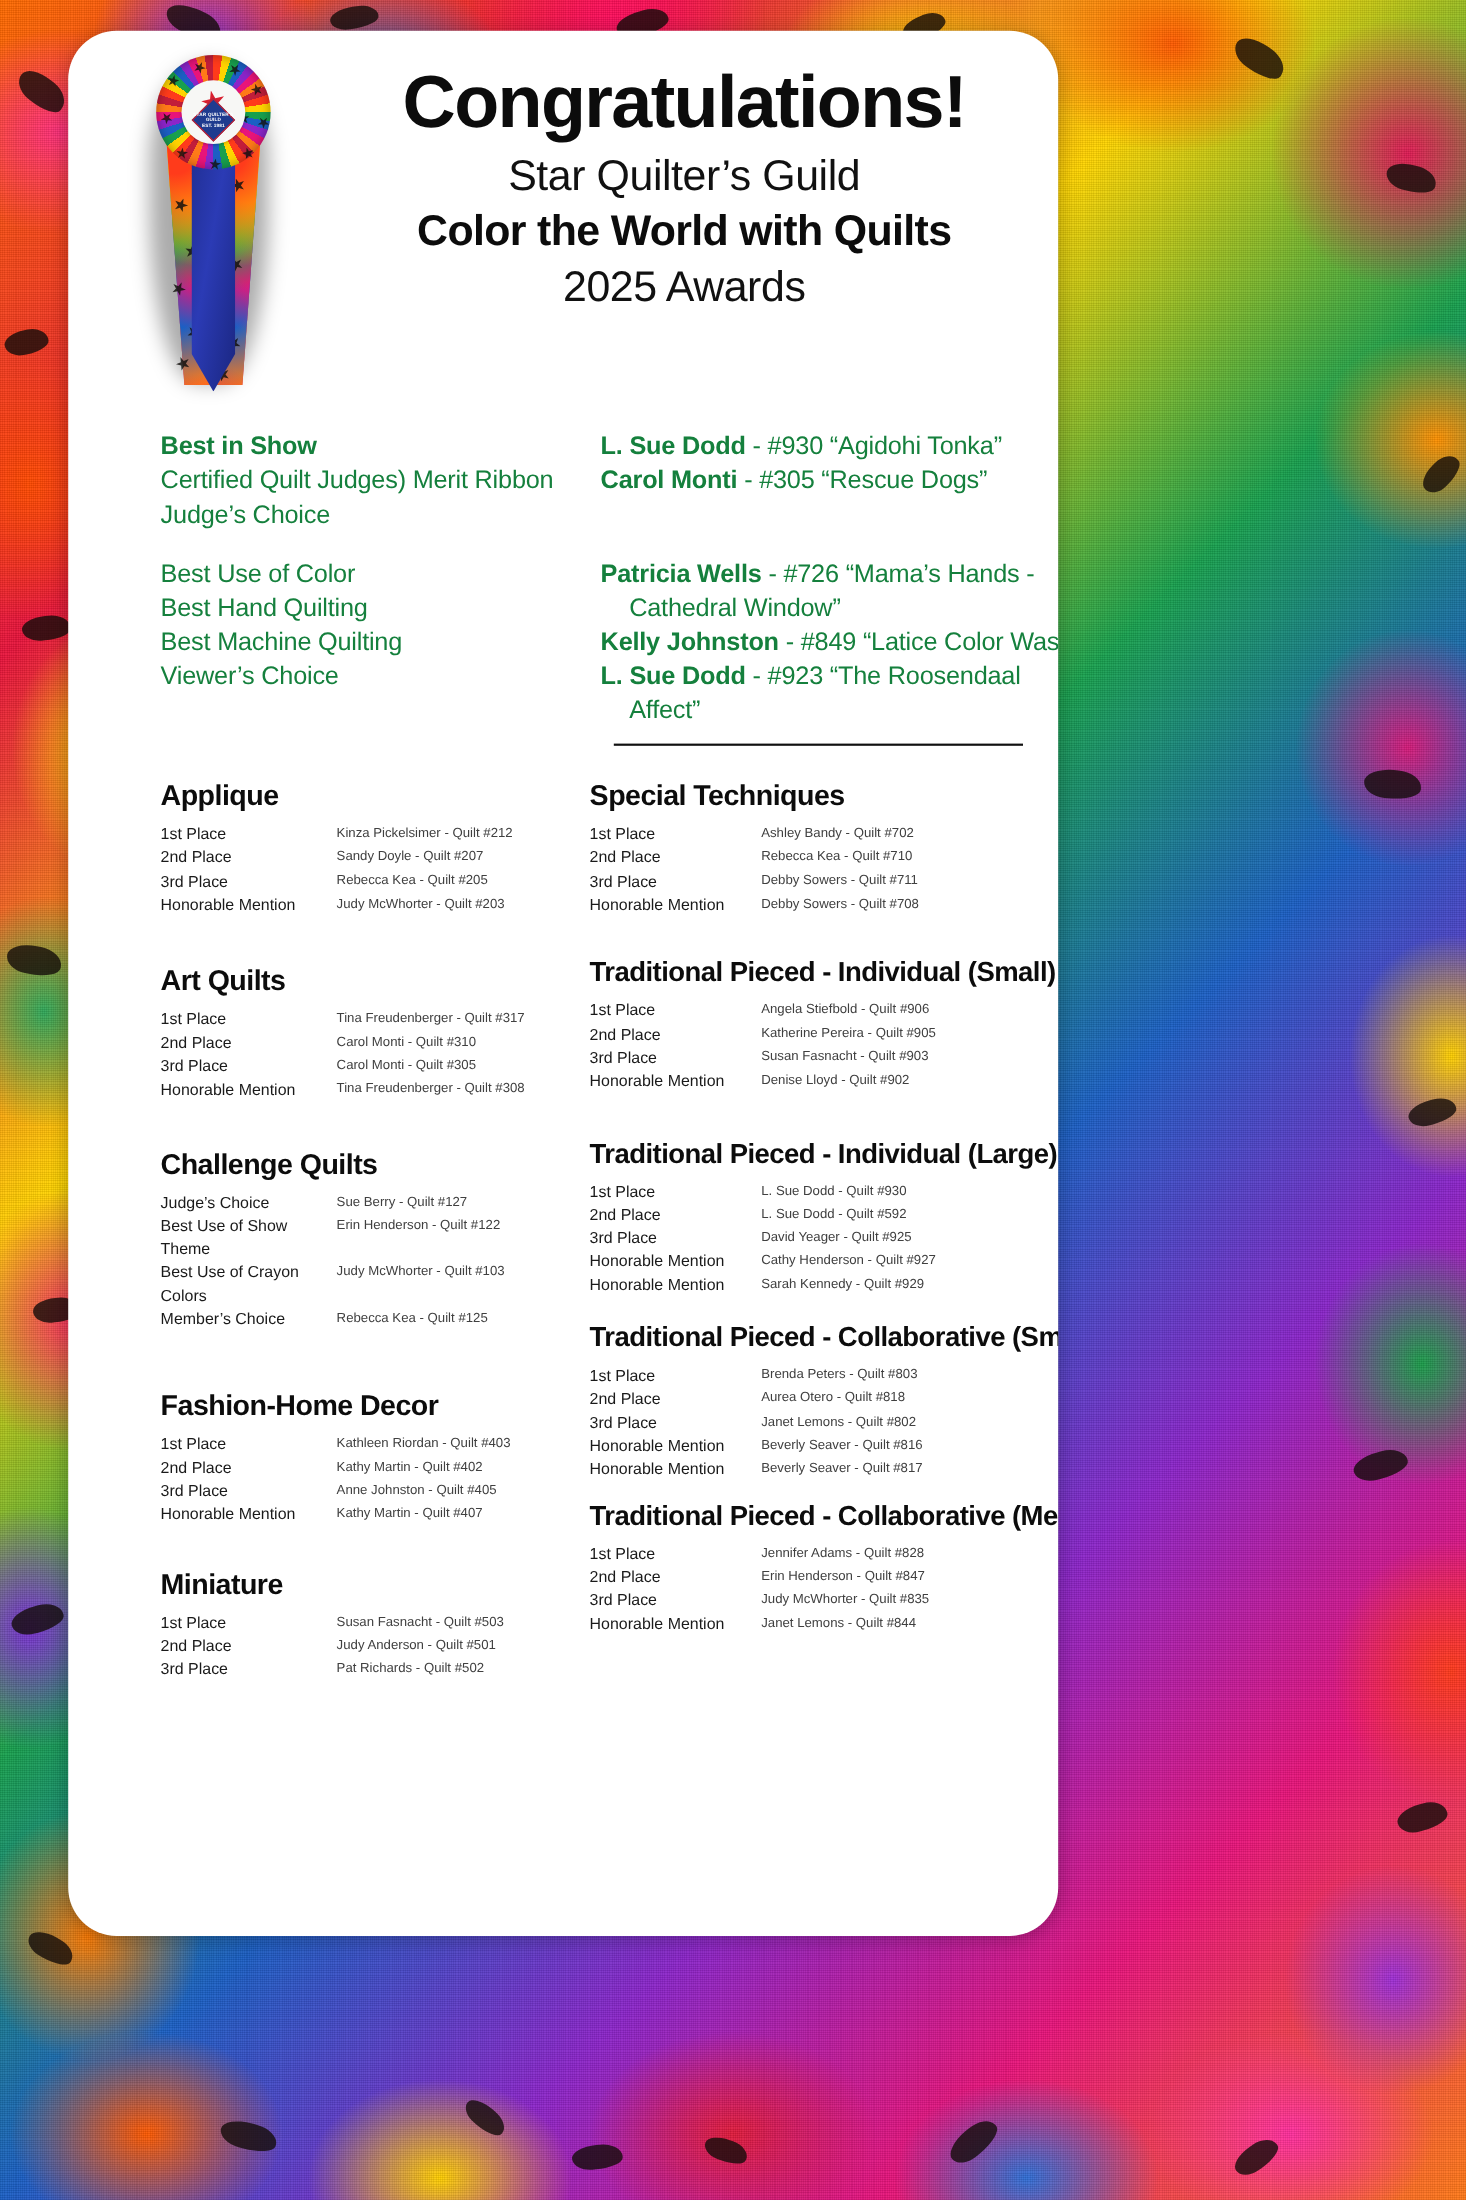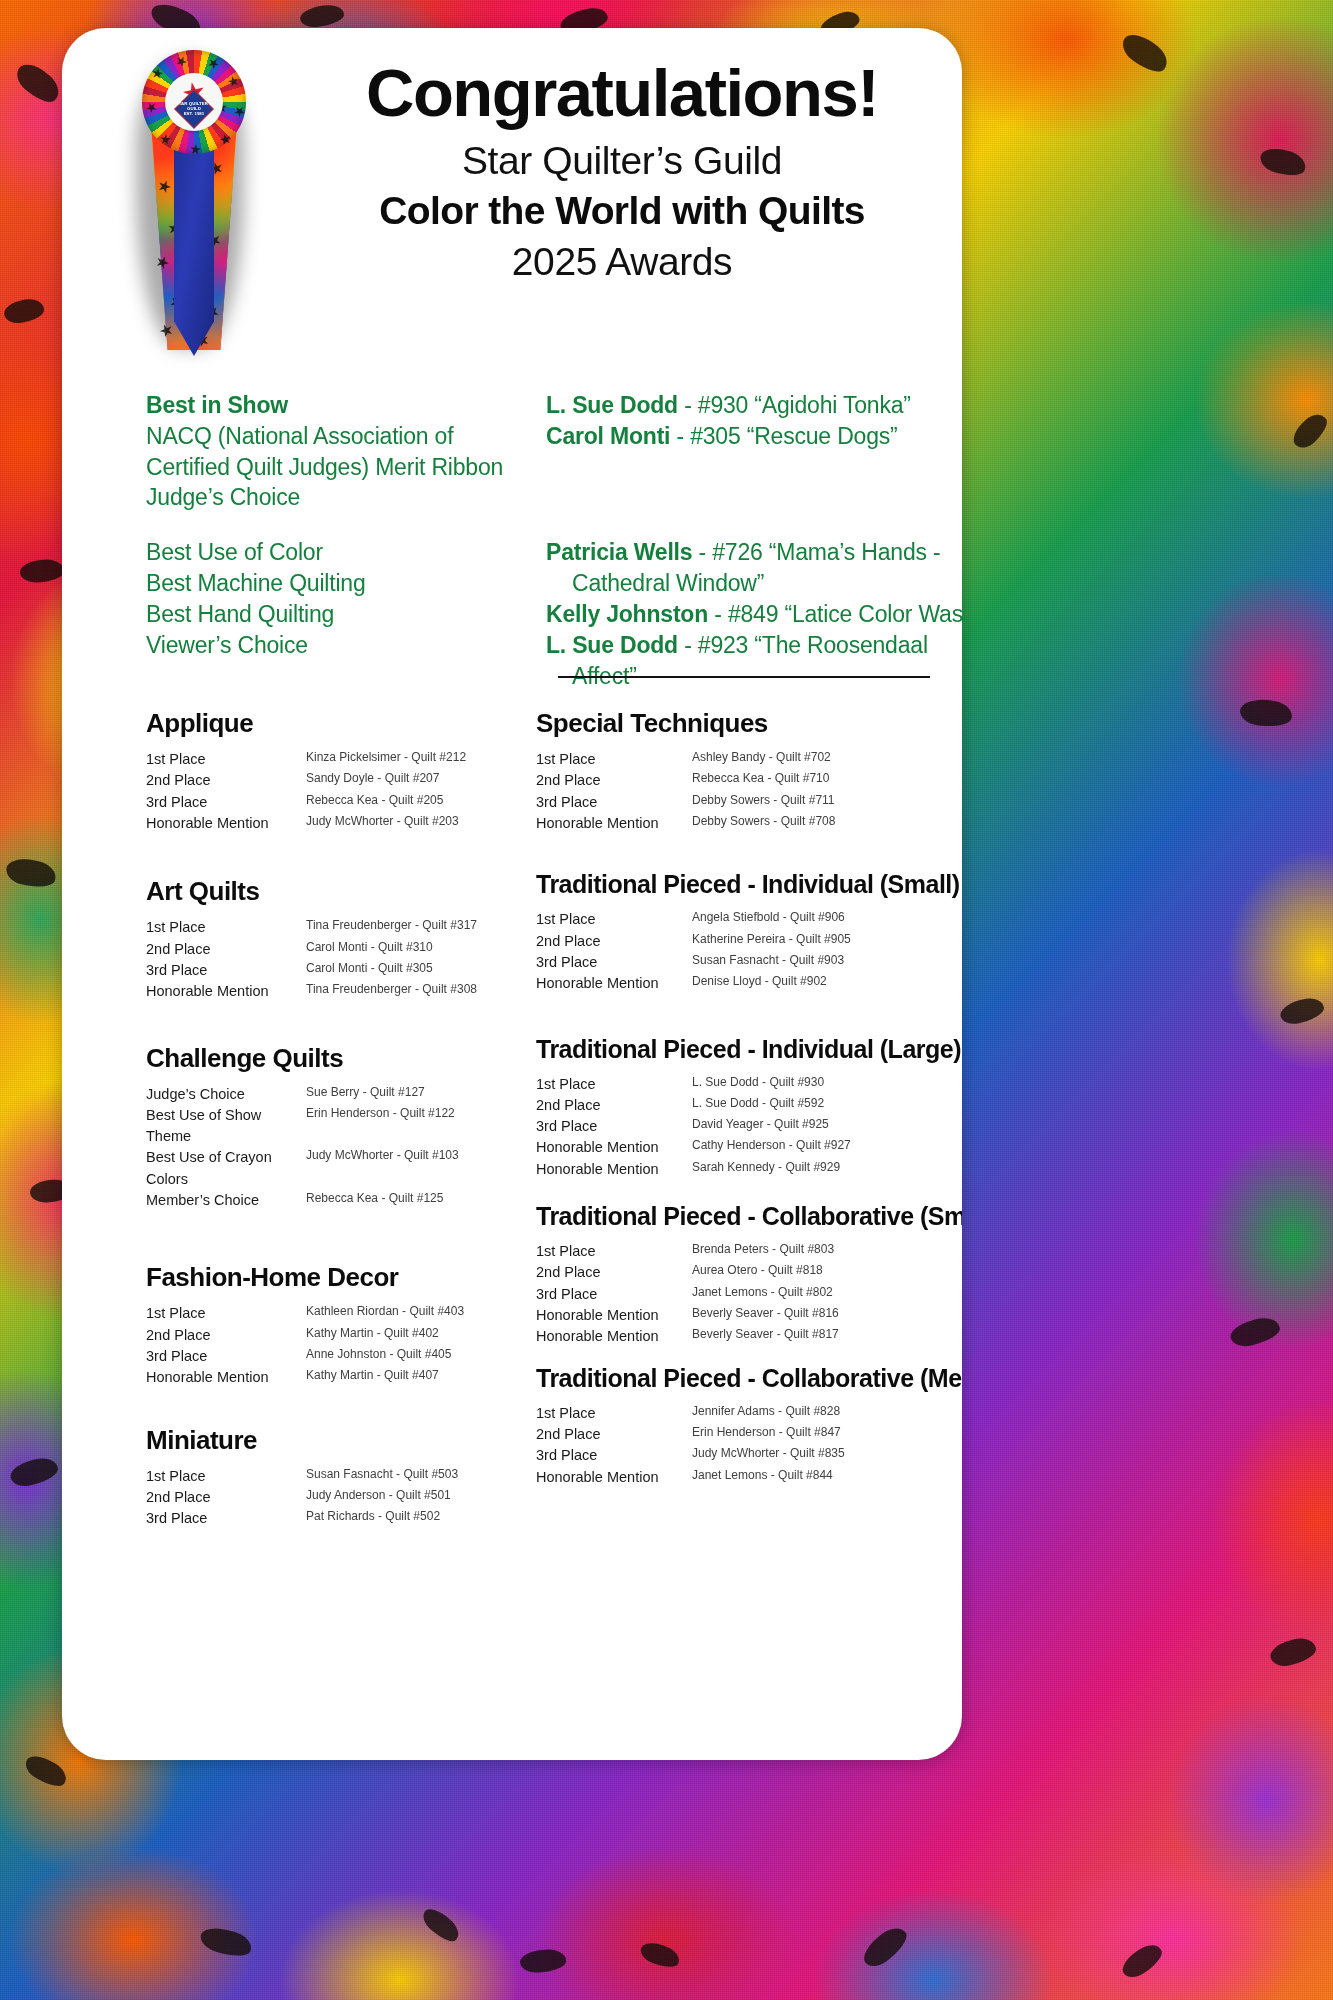--- a/index.html
+++ b/index.html
@@ -348,35 +348,34 @@
     <div id="title">Congratulations!</div>
     <div id="subtitle1">Star Quilter’s Guild</div>
     <div id="subtitle2">Color the World with Quilts</div>
     <div id="subtitle3">2025 Awards</div>
   </div>
 
   <div id="top-awards">
     <div class="ta-row">
       <div class="ta-left" id="g1-labels">
           <div class="ta-line b">Best in Show</div>
-          <div class="ta-line">NACQ (National Association of</div>
           <div class="ta-line">Certified Quilt Judges) Merit Ribbon</div>
           <div class="ta-line">Judge’s Choice</div>
         </div>
       <div class="ta-right" id="g1-winners">
           <div class="ta-line"><span class="nm">L. Sue Dodd</span> - #930 “Agidohi Tonka”</div>
           <div class="ta-line"><span class="nm">Carol Monti</span> - #305 “Rescue Dogs”</div>
         </div>
     </div>
     <div class="ta-gap"></div>
     <div class="ta-row">
       <div class="ta-left" id="g2-labels">
           <div class="ta-line">Best Use of Color</div>
+          <div class="ta-line">Best Hand Quilting</div>
           <div class="ta-line">Best Machine Quilting</div>
-          <div class="ta-line">Best Hand Quilting</div>
           <div class="ta-line">Viewer’s Choice</div>
         </div>
       <div class="ta-right" id="g2-winners">
           <div class="ta-line ta-indent"><span class="nm">Patricia Wells</span> - #726 “Mama’s Hands - Cathedral Window”</div>
           <div class="ta-line ta-indent"><span class="nm">Kelly Johnston</span> - #849 “Latice Color Wash”</div>
           <div class="ta-line ta-indent"><span class="nm">L. Sue Dodd</span> - #923 “The Roosendaal Affect”</div>
         </div>
     </div>
   </div>
 

